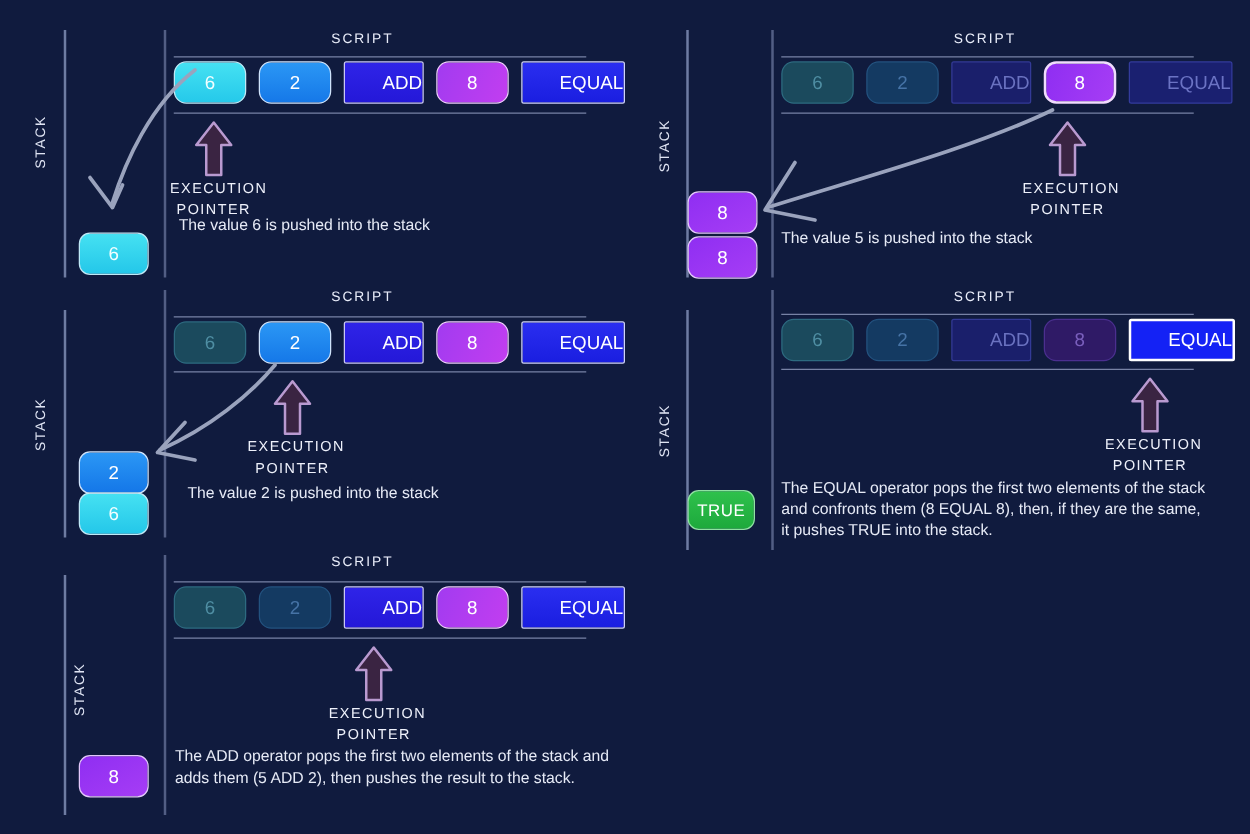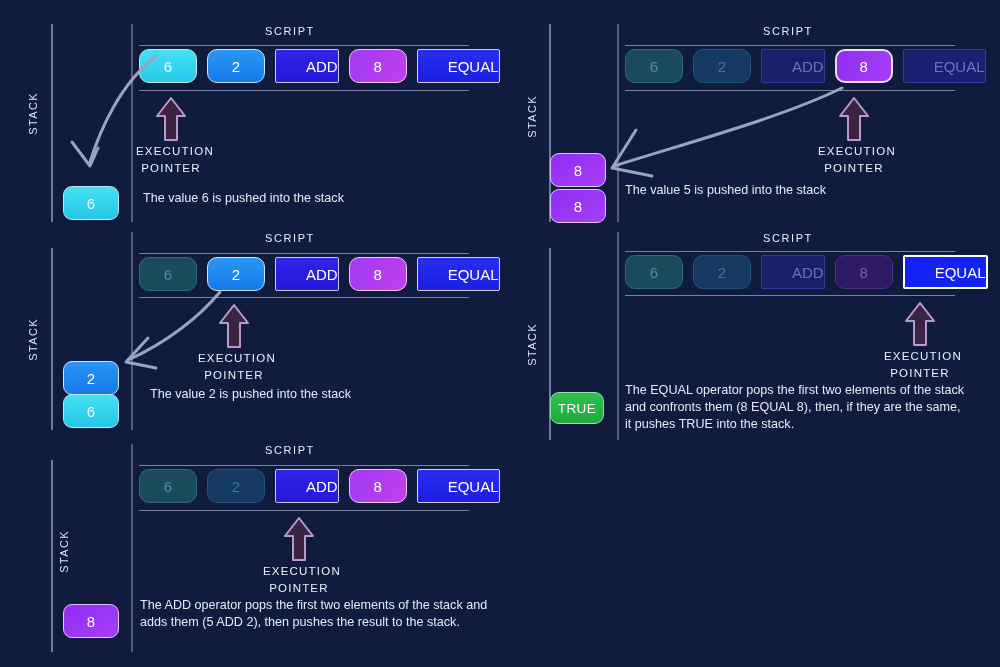--- a/index.html
+++ b/index.html
@@ -117,21 +117,21 @@
     </div>
 
     <div class="exec" style="left:136px;top:96px;width:70px;">
       <svg width="34" height="46" viewBox="0 0 34 46">
         <path d="M17 2 L31 20 L23 20 L23 44 L11 44 L11 20 L3 20 Z" fill="#3a2442" stroke="#b99ad0" stroke-width="2" stroke-linejoin="round"></path>
       </svg>
       <div class="lbl">EXECUTION</div>
       <div class="lbl">POINTER</div>
     </div>
 
-    <div class="cap" style="left:143px;top:190px;width:330px;">The value 6 is pushed into the stack</div>
+    <div class="cap" style="left:143px;top:172px;width:330px;">The value 6 is pushed into the stack</div>
 
     <svg class="curve" style="left:60px;top:50px;" width="120" height="130">
       <path d="M96 6 C60 34, 40 80, 30 112" fill="none" stroke="#9aa3bd" stroke-width="3" stroke-linecap="round"></path>
       <path d="M12 92 L30 116 L38 98" fill="none" stroke="#9aa3bd" stroke-width="3" stroke-linecap="round" stroke-linejoin="round"></path>
     </svg>
 
     <div class="chip c6" style="left:63px;top:186px;">6</div>
   </div>
 
   <div class="panel">

